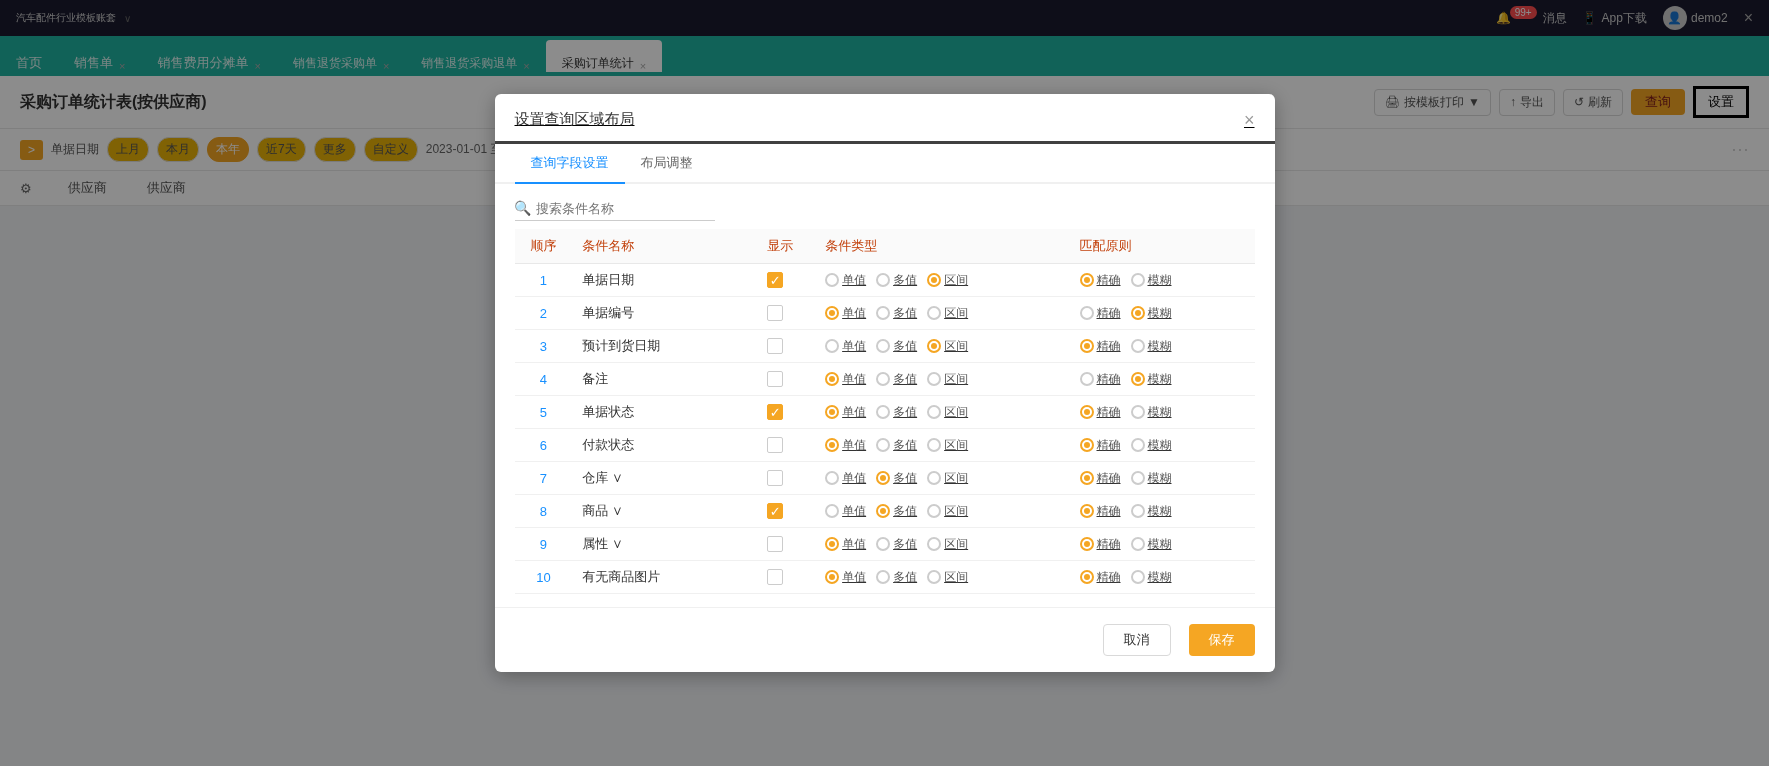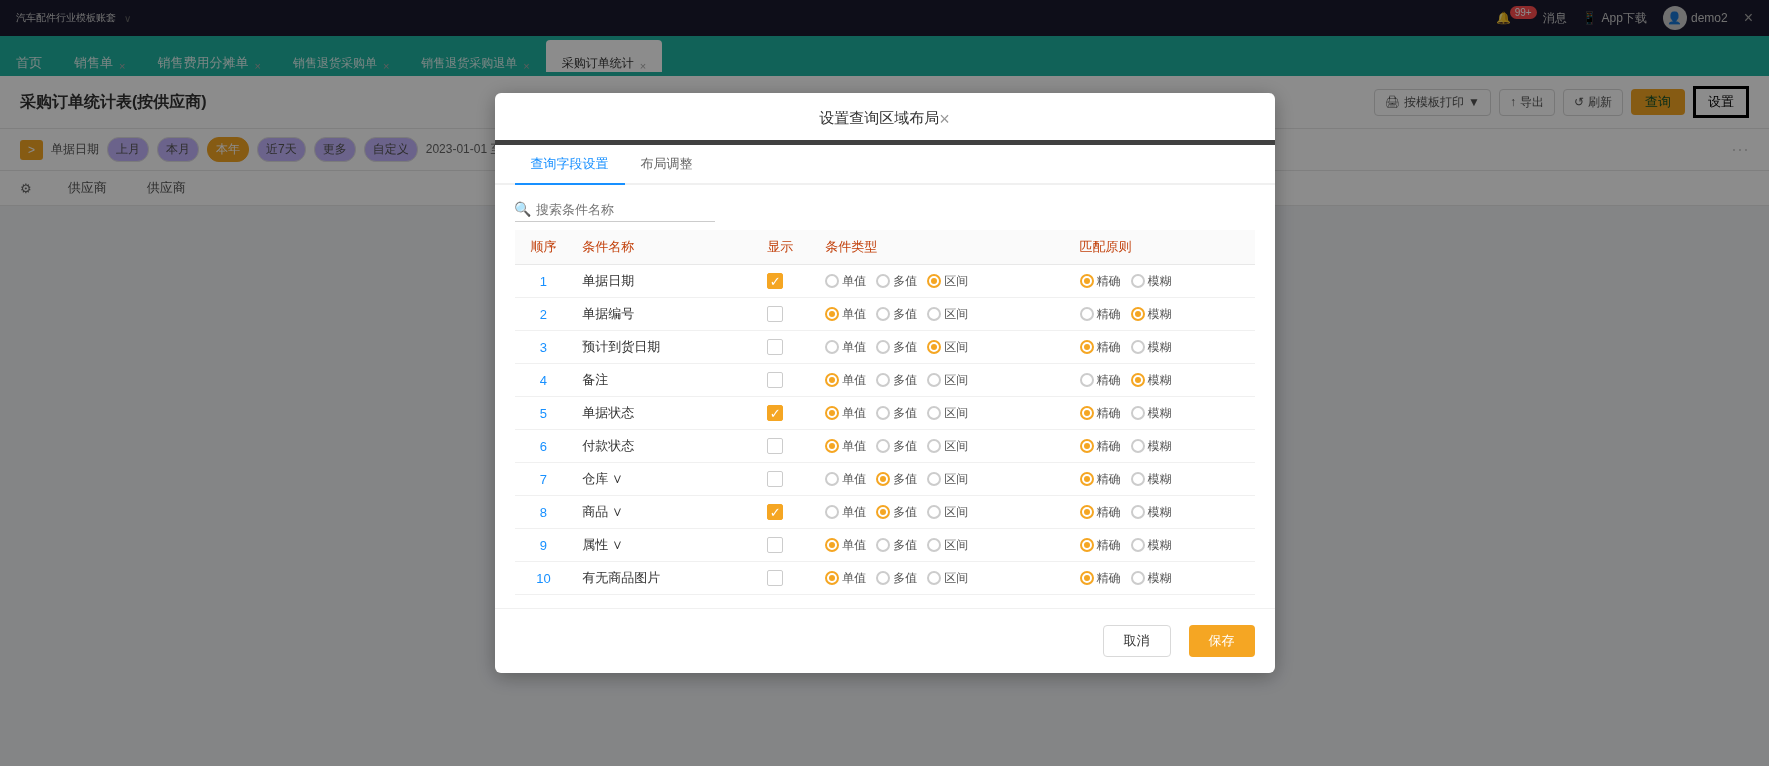--- a/index.html
+++ b/index.html
@@ -65,21 +65,21 @@
       background: white;
       padding: 4px 10px;
       border-radius: 4px;
       cursor: pointer;
       font-size: 12px;
       color: #555;
       display: flex; align-items: center; gap: 4px;
     }
     .btn-query {
       background: #f5a623;
-      color: #14532d;
+      color: #7f1d1d;
       border: none;
       padding: 4px 14px;
       border-radius: 4px;
       cursor: pointer;
       font-size: 13px;
     }
     .btn-set {
       border: 3px solid #000000;
       background: white;
       padding: 4px 12px;
@@ -101,21 +101,21 @@
       background: #f5a623;
       color: white;
       border: none;
       padding: 3px 8px;
       border-radius: 3px;
       cursor: pointer;
       font-size: 12px;
     }
     .filter-btn {
       border: 1px solid #e0e0e0;
-      background: #c4b5fd;
+      background: #eab308;
       padding: 3px 8px;
       border-radius: 12px;
       cursor: pointer;
       font-size: 12px;
       color: #555;
     }
     .filter-btn.active-period {
       background: #f5a623;
       color: white;
       border-color: #f5a623;
@@ -155,23 +155,24 @@
       border-radius: 6px;
       width: 780px;
       max-height: 680px;
       display: flex;
       flex-direction: column;
       box-shadow: 0 4px 20px rgba(0,0,0,0.3);
     }
     .modal-header {
       display: flex;
       align-items: center;
-      justify-content: center;
+      justify-content: space-between;
       padding: 16px 20px 12px;
-      border-bottom: 5px solid #404040;
+      border-bottom: 3px solid #404040;
+      text-decoration: underline;
     }
     .modal-title { font-size: 15px; font-weight: 500; color: #333; }
     .modal-close {
       cursor: pointer;
       color: #999;
       font-size: 18px;
       line-height: 1;
     }
 
     
@@ -247,20 +248,21 @@
       color: #333;
     }
     .modal-table .order-col { color: #1890ff; text-align: center; width: 50px; }
     .modal-table .name-col { width: 160px; }
 
     
     .radio-group {
       display: flex;
       align-items: center;
       gap: 10px;
+      text-decoration: underline;
     }
     .radio-item {
       display: flex;
       align-items: center;
       gap: 3px;
       cursor: pointer;
       font-size: 12px;
       color: #555;
     }
     .radio-circle {

